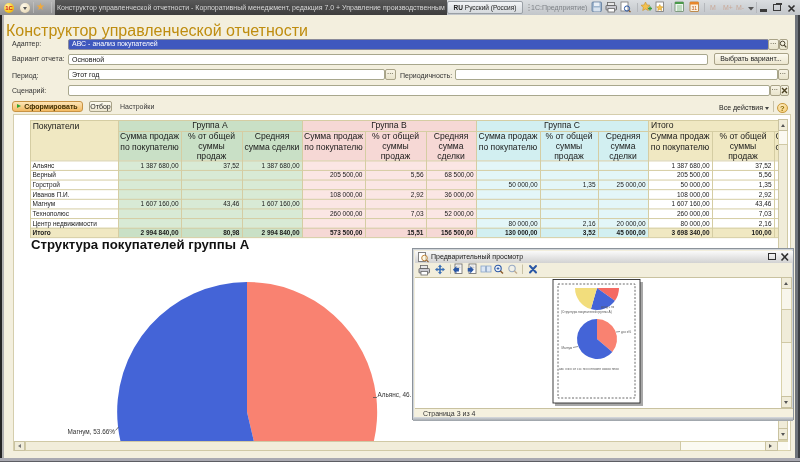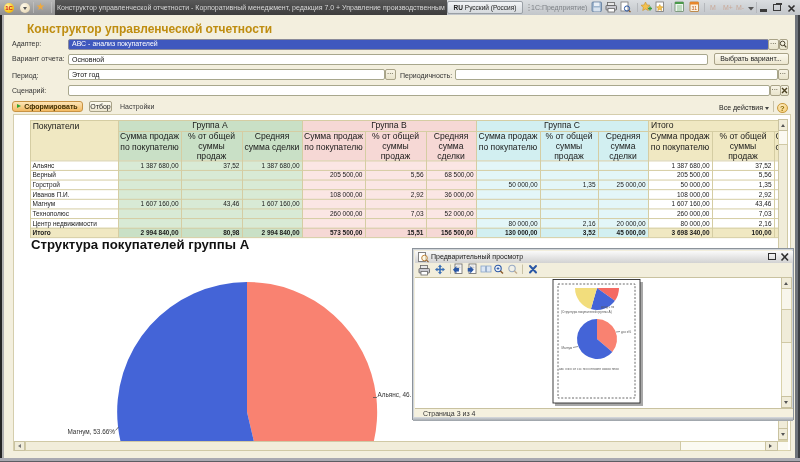--- a/index.html
+++ b/index.html
@@ -74,21 +74,21 @@
       <path d="M1.5 1.5 L7.5 7.5 M7.5 1.5 L1.5 7.5" stroke="#2f2f2f" stroke-width="1.6"></path>
     </svg>
 
 <div class="abs" style="left:0;top:15px;width:2px;height:447px;background:#252525"></div>
 <div class="abs" style="left:2px;top:15px;width:2px;height:443px;background:#b0b0b0"></div>
 <div class="abs" style="left:795px;top:15px;width:5px;height:447px;background:#6e737a"></div>
 <div class="abs" style="left:798px;top:15px;width:2px;height:447px;background:#3c3f44"></div>
 <div class="abs" style="left:0;top:458px;width:800px;height:2.5px;background:#a9a9b1"></div>
 <div class="abs" style="left:0;top:460.5px;width:800px;height:1.5px;background:#5c5d63"></div>
 
-<div class="abs" style="left:27px;top:22px;font-size:12px;font-weight:bold;color:#bf8d10">Конструктор управленческой отчетности</div>
+<div class="abs" style="left:6px;top:22px;font-size:16px;font-weight:normal;color:#bf8d10">Конструктор управленческой отчетности</div>
 
 <div class="lbl" style="left:12px;top:40px">Адаптер:</div>
 <div class="abs" style="left:68px;top:39px;width:701px;height:10.5px;border:1px solid #8a8a9a;background:#3f58be;border-radius:2px;font-size:7px;line-height:8.5px;color:#fff;padding-left:3px">АВС - анализ покупателей</div>
 <div class="dots" style="left:768px;top:39px;width:11px;height:10.5px">...</div>
 <div class="abs" style="left:778.5px;top:39px;width:9.5px;height:10.5px;border:1px solid #a9a388;border-radius:2px;background:linear-gradient(#f7f4e6,#e9e4cc)"></div>
 <svg class="abs" style="left:779px;top:40px" width="9" height="9">
       <circle cx="3.6" cy="3.4" r="2.3" fill="none" stroke="#4a4430" stroke-width="1"></circle>
       <line x1="5.3" y1="5.2" x2="7.3" y2="7.3" stroke="#4a4430" stroke-width="1.2"></line>
     </svg>
 

